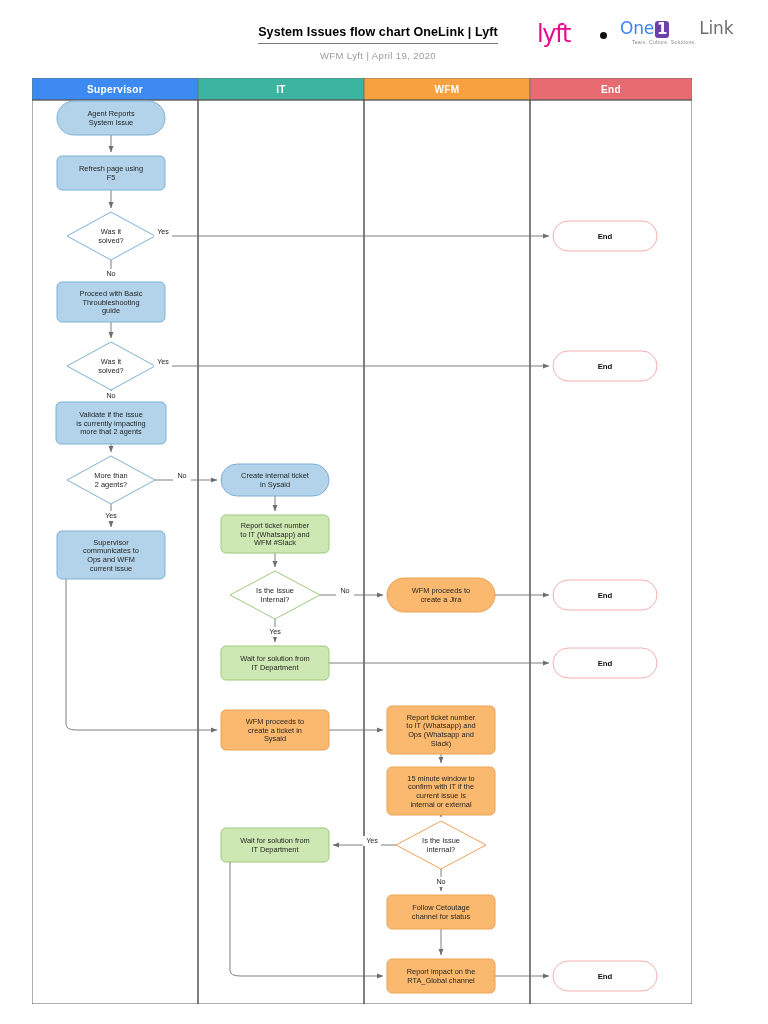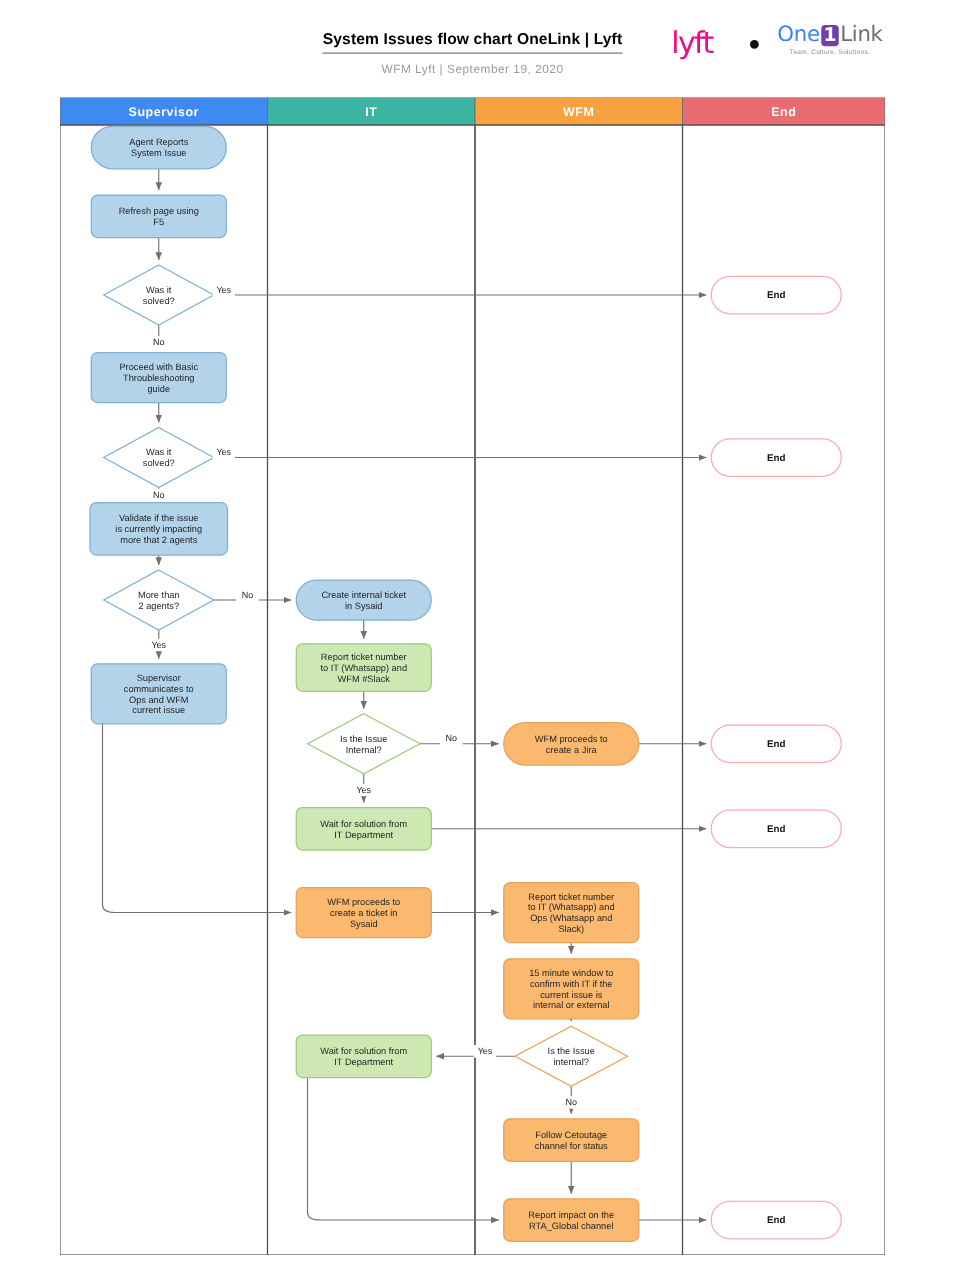--- a/index.html
+++ b/index.html
@@ -16,41 +16,41 @@
 
   .logo-lyft{position:absolute;left:537px;top:20px;font-size:24px;font-weight:normal;
              color:#ea0b8c;letter-spacing:-1.3px;font-family:"DejaVu Sans",sans-serif;}
   .logo-dot{position:absolute;left:600px;top:32px;width:7px;height:7px;border-radius:50%;background:#111;}
   .logo-ol{position:absolute;left:620px;top:18px;width:88px;text-align:center;}
   .ol-main{font-size:17px;color:#6d6e71;letter-spacing:-.2px;white-space:nowrap;
            font-family:"DejaVu Sans",sans-serif;}
   .ol-one{color:#3b82f6;}
   .ol-1{display:inline-block;background:#6f3faa;color:#fff;border-radius:3px;
         padding:0 2px;font-size:15px;line-height:17px;margin:0 1px;font-weight:bold;}
-  .ol-link{color:#6d6e71;}
+  .ol-link{color:#6d6e71;padding-left:29px;}
   .ol-tag{font-size:5.2px;color:#8a8a8a;letter-spacing:.25px;margin-top:1px;}
 
   
-  .frame{position:absolute;left:48px;top:78px;width:548px;height:926px;}
+  .frame{position:absolute;left:32px;top:78px;width:548px;height:926px;}
   svg{display:block;}
   .lane-label{font-size:10px;font-weight:bold;fill:#ffffff;letter-spacing:.4px;}
   .node-text{font-size:7.4px;fill:#1f1f1f;}
   .node-text-b{font-size:7.8px;font-weight:bold;fill:#111;}
   .edge-label{font-size:7.2px;fill:#1f1f1f;}
 </style>
 </head>
 <body>
 
 <div id="page">
 
   <div class="header">
     <div class="title-wrap">
       <span class="doc-title">System Issues flow chart OneLink | Lyft</span>
     </div>
-    <div class="doc-sub">WFM Lyft  |  September 19, 2020</div>
+    <div class="doc-sub">WFM Lyft  |  April 19, 2020</div>
 
     <div class="logo-lyft">lyft</div>
     <div class="logo-dot"></div>
     <div class="logo-ol">
       <div class="ol-main">
         <span class="ol-one">One</span><span class="ol-1">1</span><span class="ol-link">Link</span>
       </div>
       <div class="ol-tag">Team. Culture. Solutions.</div>
     </div>
   </div>

